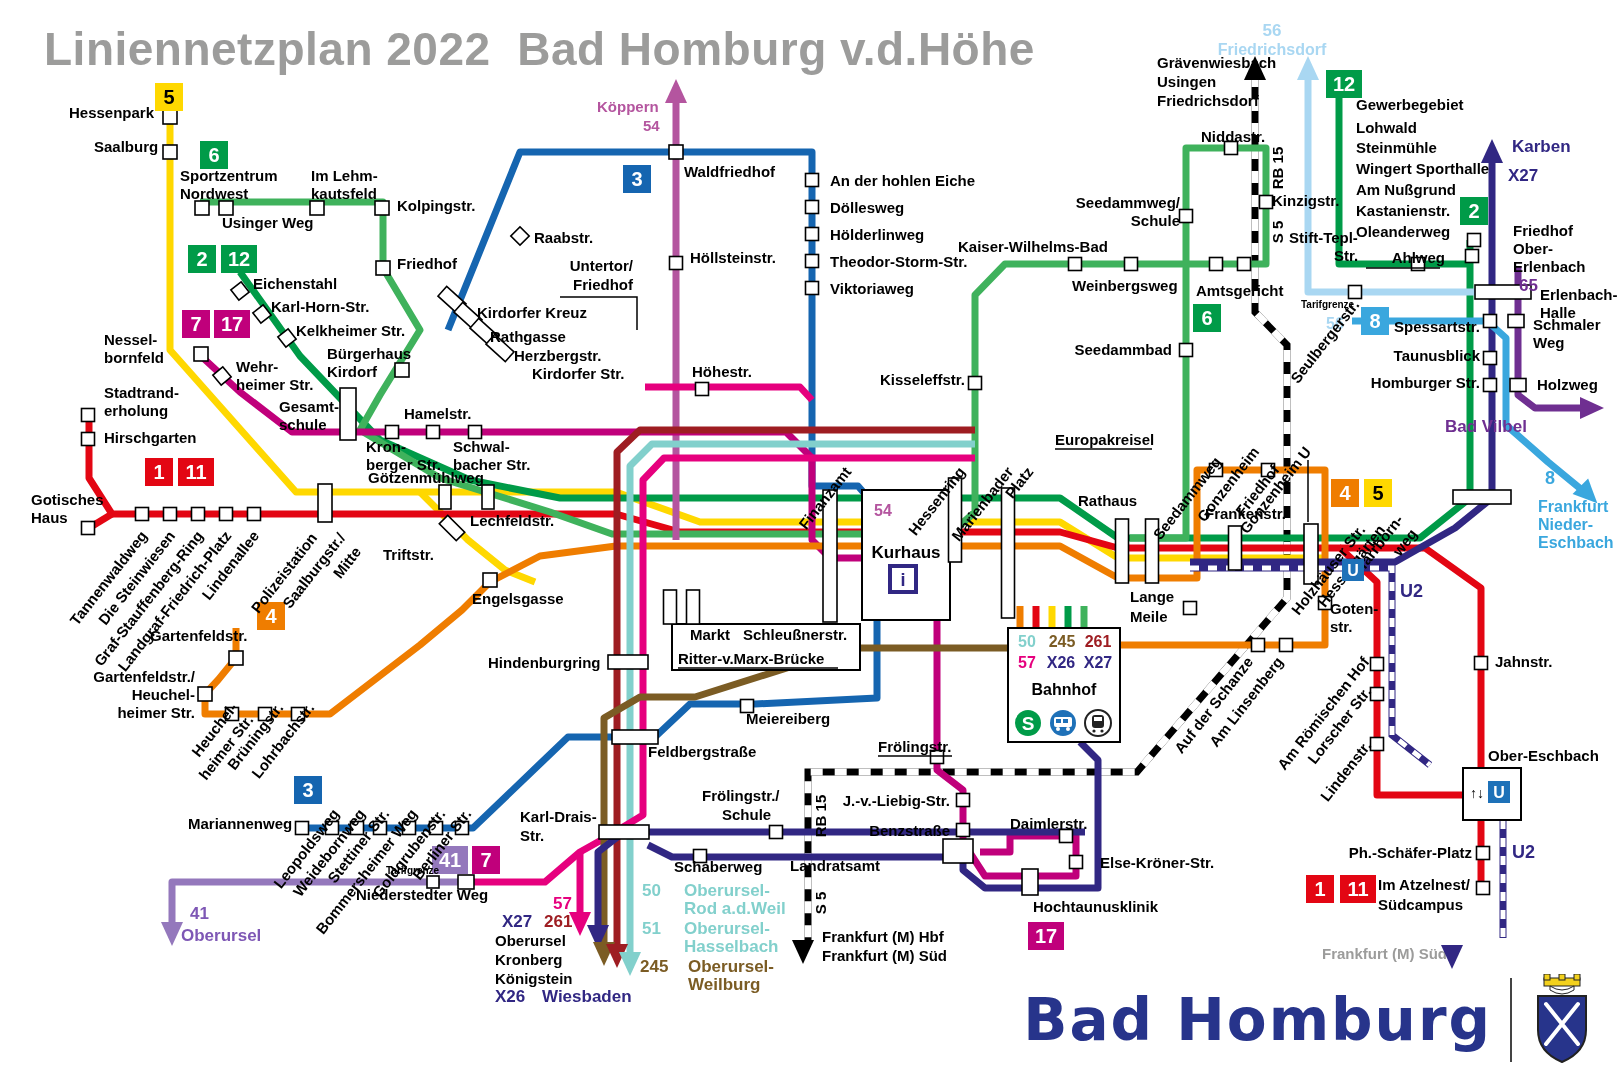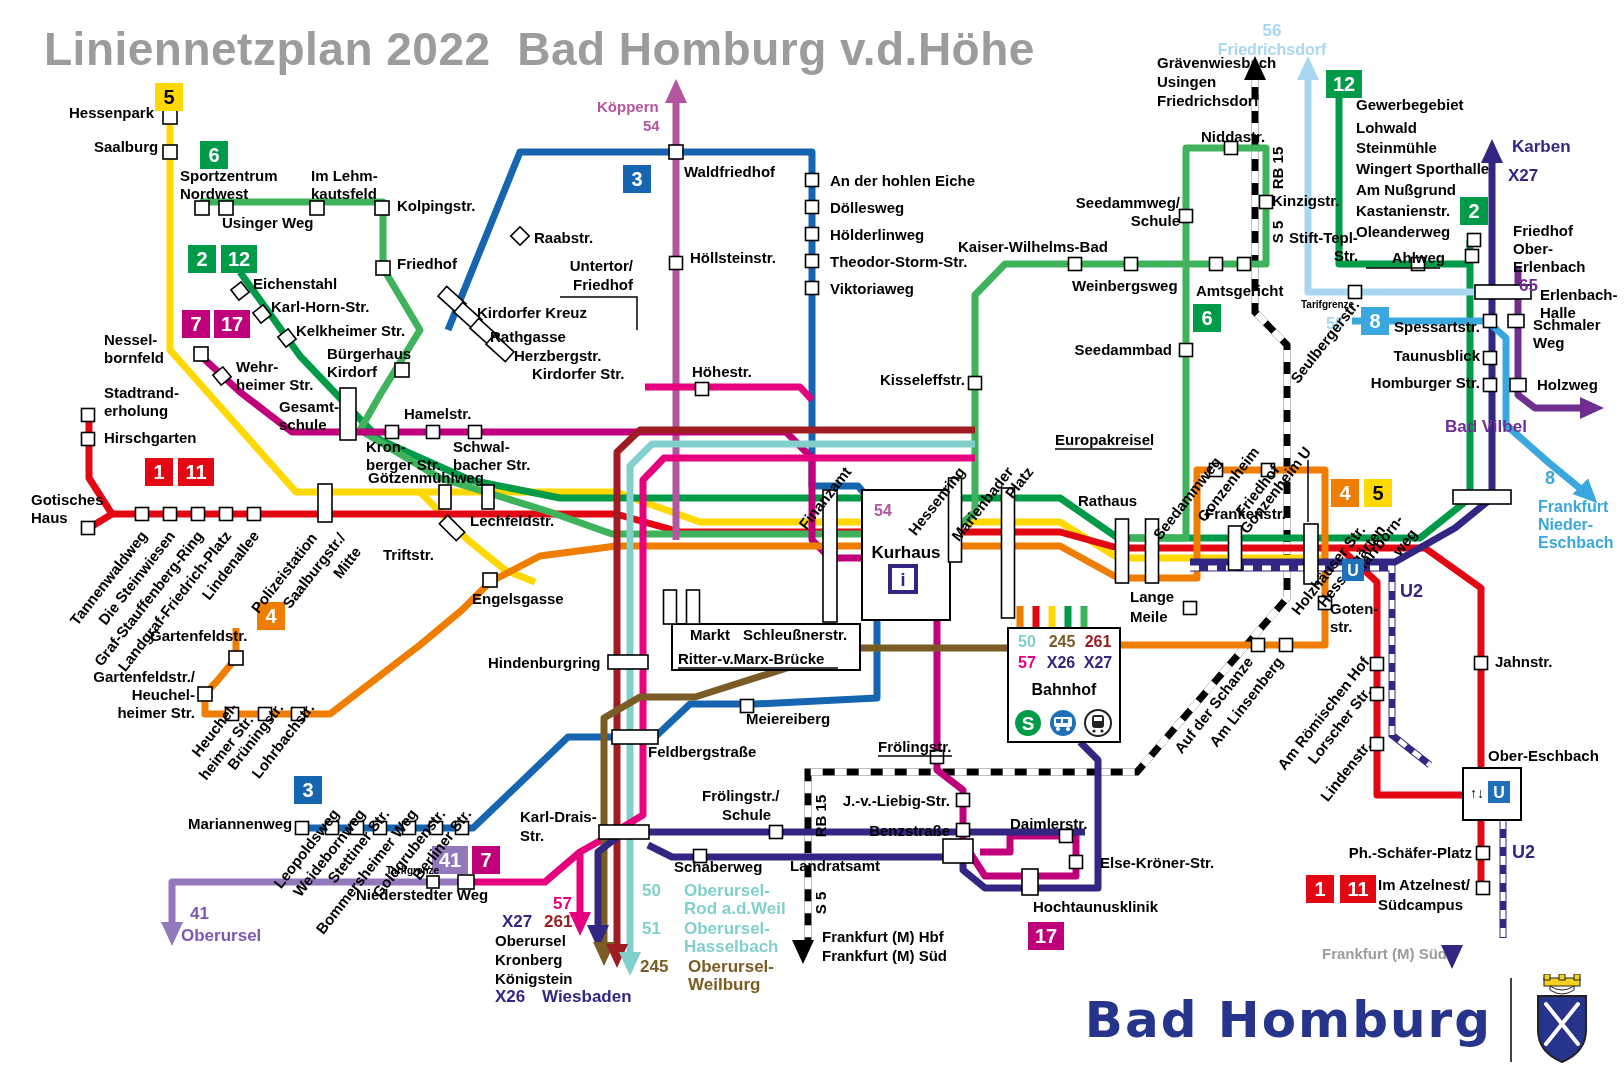--- a/index.html
+++ b/index.html
@@ -4,21 +4,21 @@
 <style>
   html,body{margin:0;padding:0;background:#fff;}
   #page{position:relative;width:1624px;height:1080px;background:#fff;overflow:hidden;
         font-family:"Liberation Sans",sans-serif;}
   #map{position:absolute;left:0;top:0;}
   #map text{font-family:"Liberation Sans",sans-serif;font-weight:bold;}
   .big-gray{position:absolute;color:#9c9c9b;font-size:46px;font-weight:bold;white-space:pre;letter-spacing:.5px;text-align:right;}
   #title{left:44px;top:22px;}
   #footer{left:44px;top:972px;}
   #logo{position:absolute;right:30px;bottom:14px;display:flex;align-items:center;gap:18px;}
-  #logo .brand{color:#27348b;font-size:50px;font-weight:bold;letter-spacing:2px;font-family:"DejaVu Sans",sans-serif;}
+  #logo .brand{color:#27348b;font-size:58px;font-weight:bold;letter-spacing:2px;font-family:"DejaVu Sans",sans-serif;}
   #logo .bar{width:2px;height:84px;background:#444;}
 </style>
 </head>
 <body>
 
 <div id="page">
   <svg id="map" width="1624" height="1080" viewBox="0 0 1624 1080">
       <polyline points="1255,75 1255,312 1287,345 1287,598 1137,772 808,772 808,942" fill="none" stroke="#000" stroke-width="7"></polyline>
       <polyline points="1255,75 1255,312 1287,345 1287,598 1137,772 808,772 808,942" fill="none" stroke="#fff" stroke-width="7" stroke-dasharray="12 12"></polyline>
       <polyline points="170,95 170,350 296,492 616,492 700,522 1060,522 1118,558 1322,558" fill="none" stroke="#ffd800" stroke-width="7" stroke-linejoin="round"></polyline>

